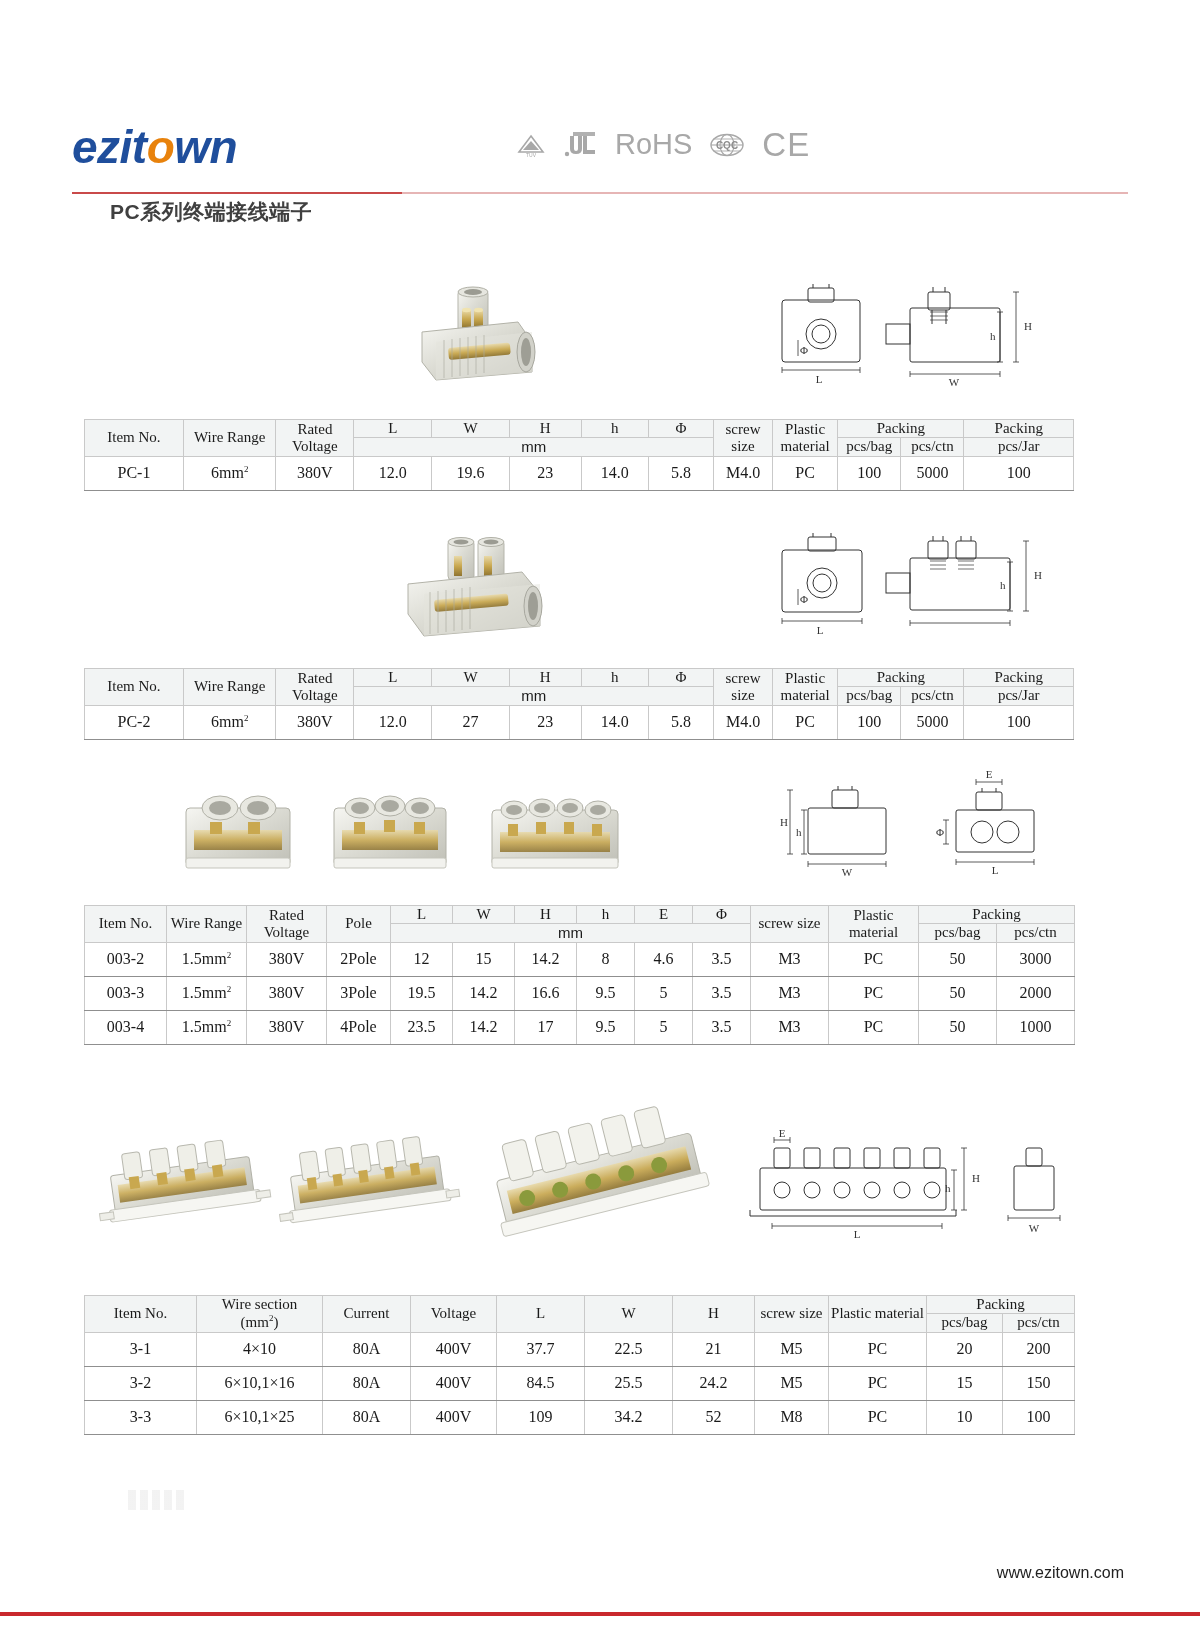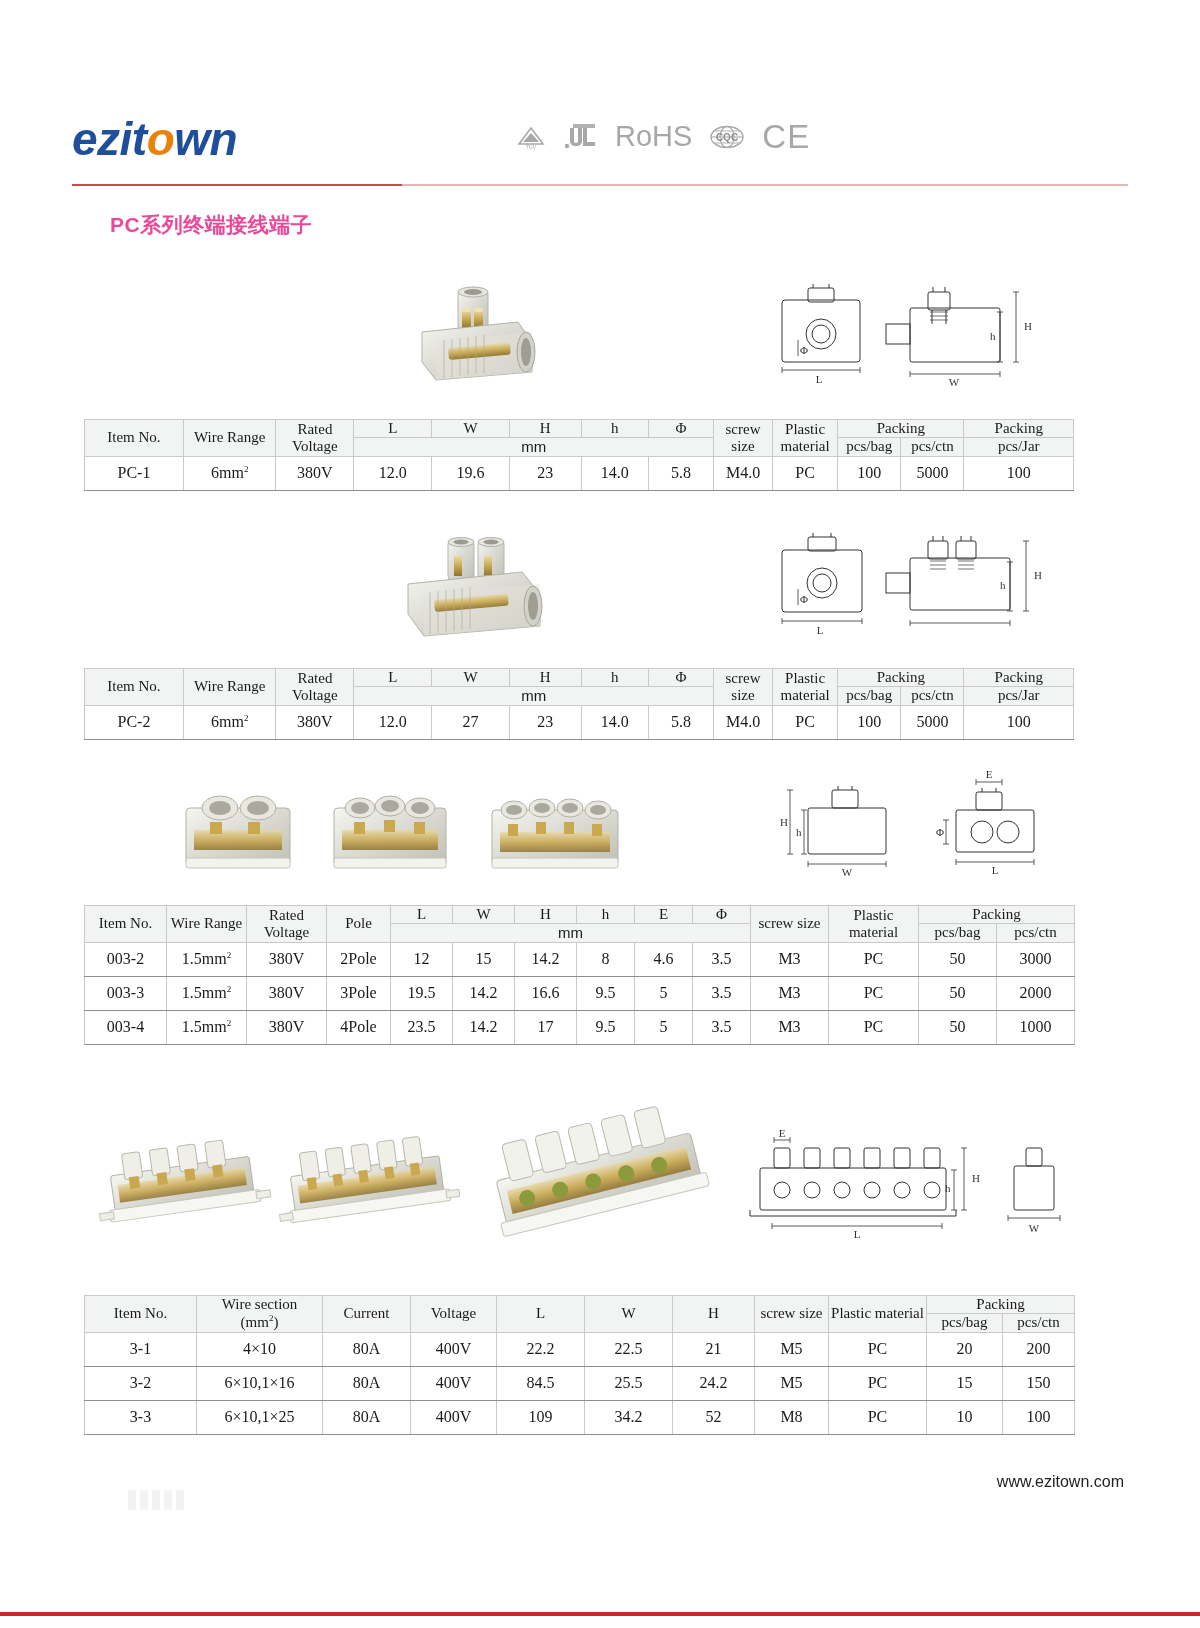--- a/index.html
+++ b/index.html
@@ -18,21 +18,21 @@
   .page {
     position: relative;
     width: 1200px;
     height: 1628px;
     box-sizing: border-box;
   }
 
   
   .header {
     position: absolute;
-    left: 0; top: 8px;
+    left: 0; top: 16px;
     width: 1200px;
     height: 182px;
   }
   .logo {
     position: absolute;
     left: 72px;
     top: 108px;
     font-family: "Liberation Sans", sans-serif;
     font-style: italic;
     font-weight: bold;
@@ -96,25 +96,25 @@
     left: 0; top: 0;
     width: 330px;
     height: 2px;
     background: #c94a4a;
   }
 
   
   .title-cn {
     position: absolute;
     left: 110px;
-    top: 211px;
+    top: 198px;
     font-family: "Liberation Sans", sans-serif;
     font-weight: bold;
     font-size: 21px;
-    color: #ec4899;
+    color: #404040;
     letter-spacing: 0.5px;
   }
   .title-en {
     position: absolute;
     left: 110px;
     top: 242px;
     font-family: "Liberation Sans", sans-serif;
     font-weight: bold;
     font-size: 22px;
     color: #d6262b;
@@ -167,21 +167,21 @@
     position: absolute;
   }
   .dim-label {
     font-family: "Liberation Serif", serif;
     font-size: 11px;
     fill: #333;
   }
   .footer-url {
     position: absolute;
     right: 76px;
-    top: 1473px;
+    top: 1564px;
     font-family: "Liberation Sans", sans-serif;
     font-size: 16px;
     color: #222;
     margin-left: 48px;
   }
   .footer-rule {
     position: absolute;
     left: 0;
     top: 1612px;
     width: 1200px;
@@ -797,21 +797,21 @@
     </tr>
     <tr>
       <th>pcs/bag</th>
       <th>pcs/ctn</th>
     </tr>
     <tr class="data-row">
       <td>3-1</td>
       <td>4×10</td>
       <td>80A</td>
       <td>400V</td>
-      <td>22.2</td>
+      <td>37.7</td>
       <td>22.5</td>
       <td>21</td>
       <td>M5</td>
       <td>PC</td>
       <td>20</td>
       <td>200</td>
     </tr>
     <tr class="data-row">
       <td>3-2</td>
       <td>6×10,1×16</td>

